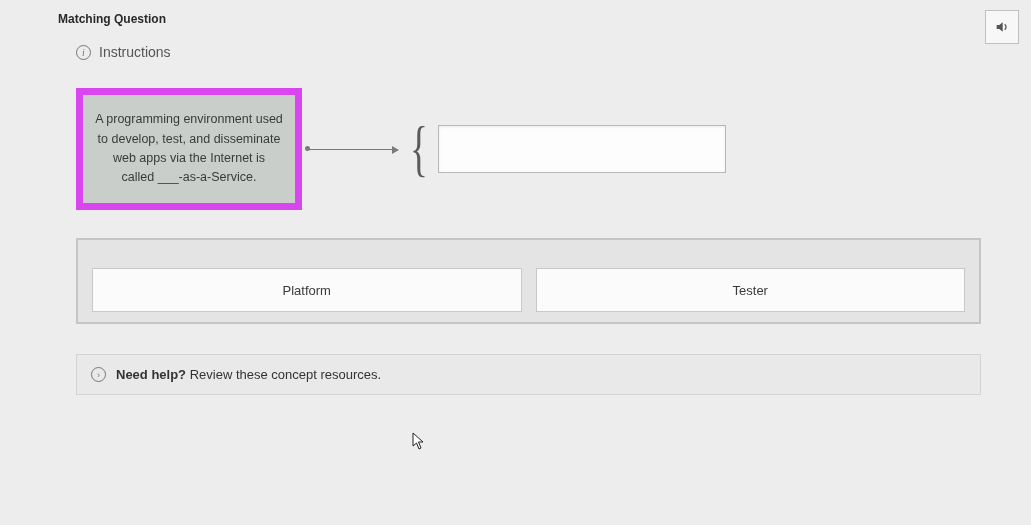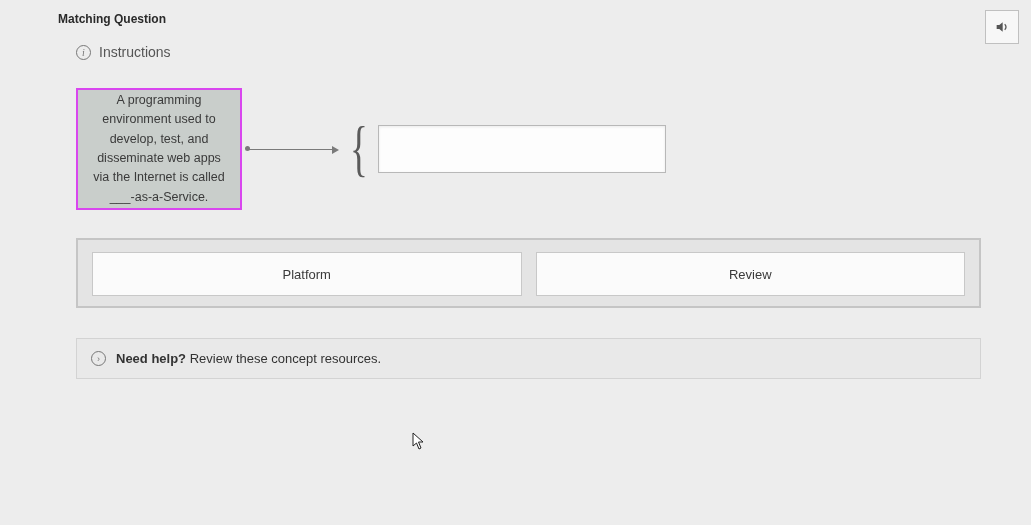--- a/index.html
+++ b/index.html
@@ -46,24 +46,24 @@
       font-family: "Times New Roman", serif;
       color: #777;
     }
     .match-area {
       display: flex;
       align-items: center;
       margin-left: 18px;
       margin-bottom: 28px;
     }
     .prompt-box {
-      width: 166px;
+      width: 226px;
       height: 122px;
       background: #c9cecb;
-      border: 2px solid #d946ef;
+      border: 7px solid #d946ef;
       display: flex;
       align-items: center;
       justify-content: center;
       text-align: center;
       padding: 10px 12px;
       font-size: 12.5px;
       color: #3a3a3a;
       line-height: 1.55;
     }
     .arrow-gap {
@@ -106,21 +106,21 @@
     .drop-target {
       width: 288px;
       height: 48px;
       background: #fdfdfd;
       border: 1px solid #b8b8b8;
       box-shadow: inset 0 1px 3px rgba(0,0,0,0.08);
     }
     .options-panel {
       border: 2px solid #c5c5c5;
       background: #e4e4e4;
-      padding: 12px 14px 10px 14px;
+      padding: 28px 14px 10px 14px;
       display: grid;
       grid-template-columns: 1fr 1fr;
       gap: 16px 14px;
       margin-left: 18px;
       margin-right: 0;
     }
     .option {
       height: 44px;
       background: #fbfbfb;
       border: 1px solid #c8c8c8;
@@ -192,21 +192,21 @@
     <div class="prompt-box">A programming environment used to develop, test, and disseminate web apps via the Internet is called ___-as-a-Service.</div>
     <div class="arrow-gap">
       <div class="arrow-line"></div>
     </div>
     <div class="bracket">{</div>
     <div class="drop-target"></div>
   </div>
 
   <div class="options-panel">
     <div class="option">Platform</div>
-    <div class="option">Review</div>
+    <div class="option">Tester</div>
   </div>
 
   <div class="help-row">
     <span class="chev-circle">›</span>
     <span>
       <span class="bold">Need help?</span><span> Review these concept resources.</span>
     </span>
   </div>
 
 </div>

